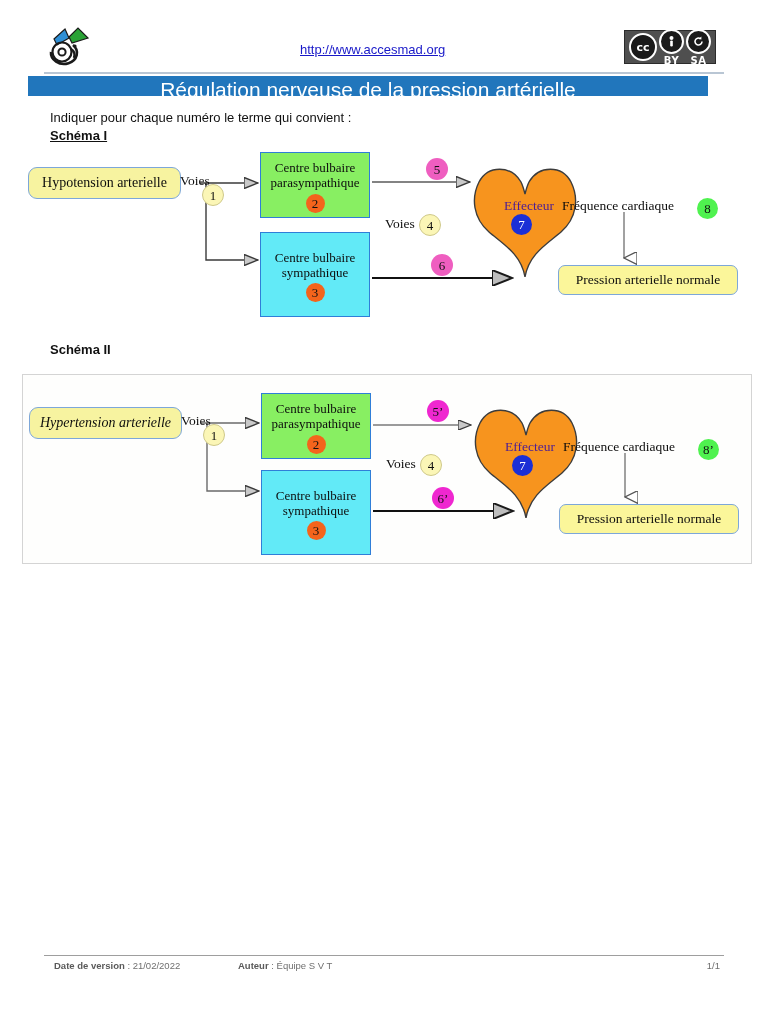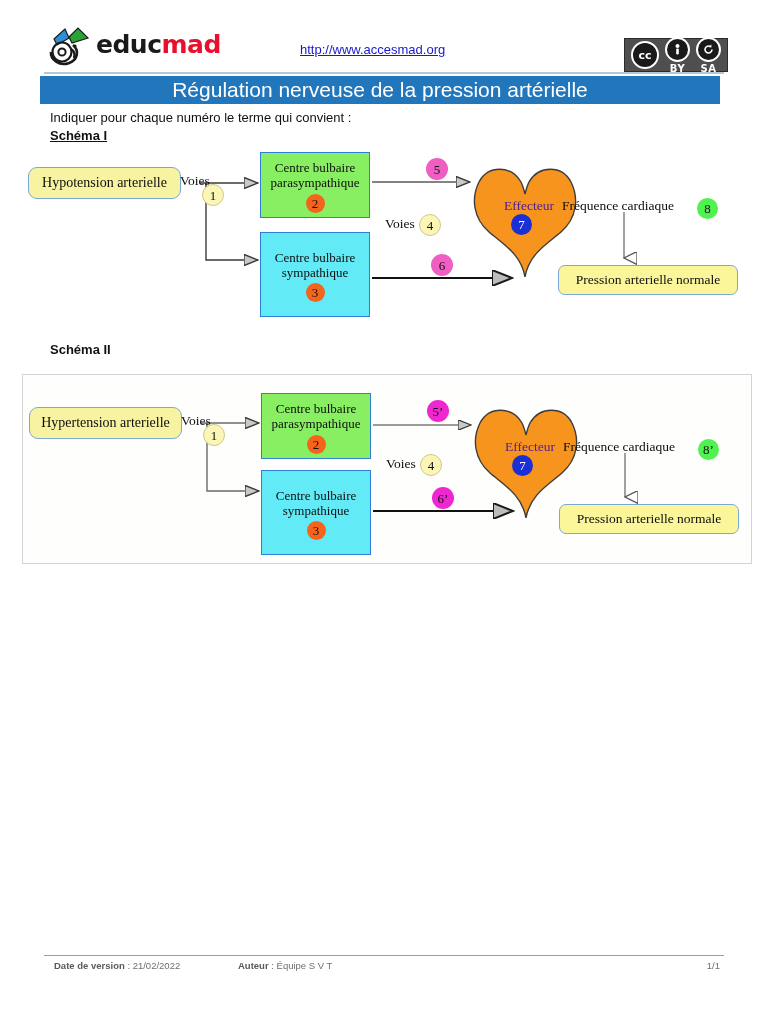--- a/index.html
+++ b/index.html
@@ -56,22 +56,22 @@
     top: 20px;
     font-size: 13px;
     color: #1818c8;
     text-decoration: underline;
     white-space: nowrap;
   }
 
   #cc-badge {
     position: absolute;
     left: 580px;
-    top: 16px;
-    width: 104px;
+    top: 8px;
+    width: 92px;
     height: 34px;
     background: #4f4f4f;
     border: 1px solid #2b2b2b;
     display: flex;
     align-items: center;
     justify-content: space-around;
     padding: 0 3px;
     box-sizing: border-box;
   }
   .cc-part {
@@ -107,24 +107,24 @@
     left: 44px;
     top: 72px;
     width: 680px;
     height: 2px;
     background: #b9c6d4;
   }
 
   
   #title-bar {
     position: absolute;
-    left: 40px;
+    left: 28px;
     top: 76px;
     width: 680px;
-    height: 28px;
+    height: 20px;
     background: #2176bc;
     color: #ffffff;
     font-size: 21px;
     text-align: center;
     line-height: 28px;
     white-space: nowrap;
   }
 
   
   #instruction {
@@ -286,21 +286,20 @@
   <div id="logo-block">
     <svg id="logo-mark" viewBox="0 0 44 42">
       <path d="M6 13 L17 3 L21 12 L9 19 Z" fill="#2e8fd6" stroke="#1a1a1a" stroke-width="1.2"></path>
       <path d="M21 11 L30 2 L40 12 L24 17 Z" fill="#2aa336" stroke="#1a1a1a" stroke-width="1.2"></path>
       <path d="M3 26 a13 11 0 1 0 22 -7" fill="none" stroke="#1a1a1a" stroke-width="2.6"></path>
       <circle cx="14" cy="26" r="9.5" fill="none" stroke="#1a1a1a" stroke-width="2.2"></circle>
       <circle cx="14" cy="26" r="3.6" fill="none" stroke="#1a1a1a" stroke-width="2"></circle>
       <path d="M23 23 q5 3 3 9" fill="none" stroke="#1a1a1a" stroke-width="2.4"></path>
       <circle cx="27" cy="20" r="1.6" fill="#1a1a1a"></circle>
     </svg>
-    <div id="logo-word"><span class="educ">educ</span><span class="mad">mad</span></div>
   </div>
 
   <a id="site-url" href="#">http://www.accesmad.org</a>
 
   <div id="cc-badge">
     <div class="cc-part">
       <div class="cc-circle big">cc</div>
     </div>
     <div class="cc-part">
       <div class="cc-circle">
@@ -408,21 +407,21 @@
         <path d="M0,0 L10,0 L5,10 Z" fill="#ffffff" stroke="#555" stroke-width="1"></path>
       </marker>
     </defs>
     <path d="M178,48 L184,48 L184,116 L236,116" fill="none" stroke="#6a6a6a" stroke-width="1.4" marker-end="url(#ah2)"></path>
     <path d="M184,48 L236,48" fill="none" stroke="#6a6a6a" stroke-width="1.4" marker-end="url(#ah2)"></path>
     <path d="M350,50 L448,50" fill="none" stroke="#7a7a7a" stroke-width="1.3" marker-end="url(#ah2)"></path>
     <path d="M350,136 L490,136" fill="none" stroke="#111111" stroke-width="2" marker-end="url(#ah2b)"></path>
     <path d="M602,78 L602,122" fill="none" stroke="#6f6f6f" stroke-width="1.3" marker-end="url(#ahdown2)"></path>
   </svg>
 
-  <div class="node node-stim" style="left:6px; top:32px;">
+  <div class="node node-stim" style="left:6px; top:32px;font-style:italic;">
     <span>Hypertension arterielle</span>
   </div>
 
   <div class="plain-label" style="left:158px; top:38px;">Voies</div>
   <div class="badge badge-pale" style="left:180px; top:49px;">1</div>
 
   <div class="node node-center para" style="left:238px; top:18px;">
     <div class="node-text">Centre bulbaire</div>
     <div class="node-text">parasympathique</div>
     <div class="badge badge-orange inbox">2</div>

